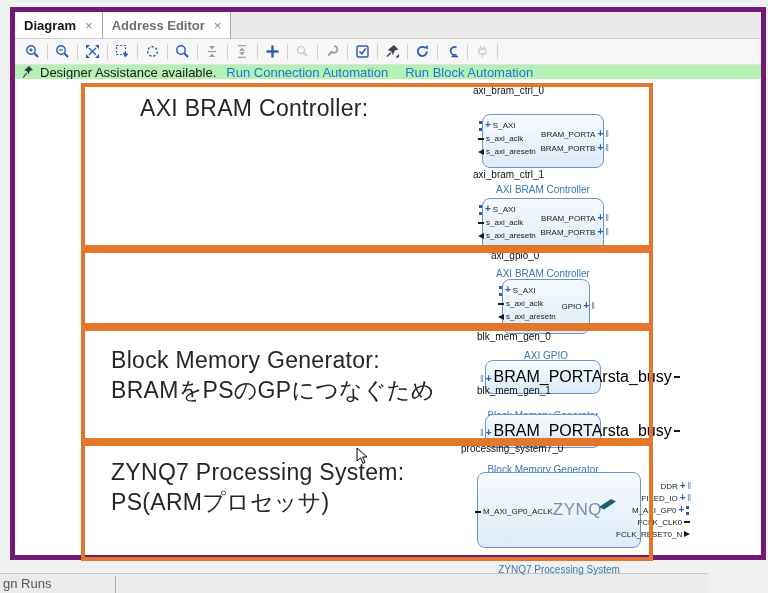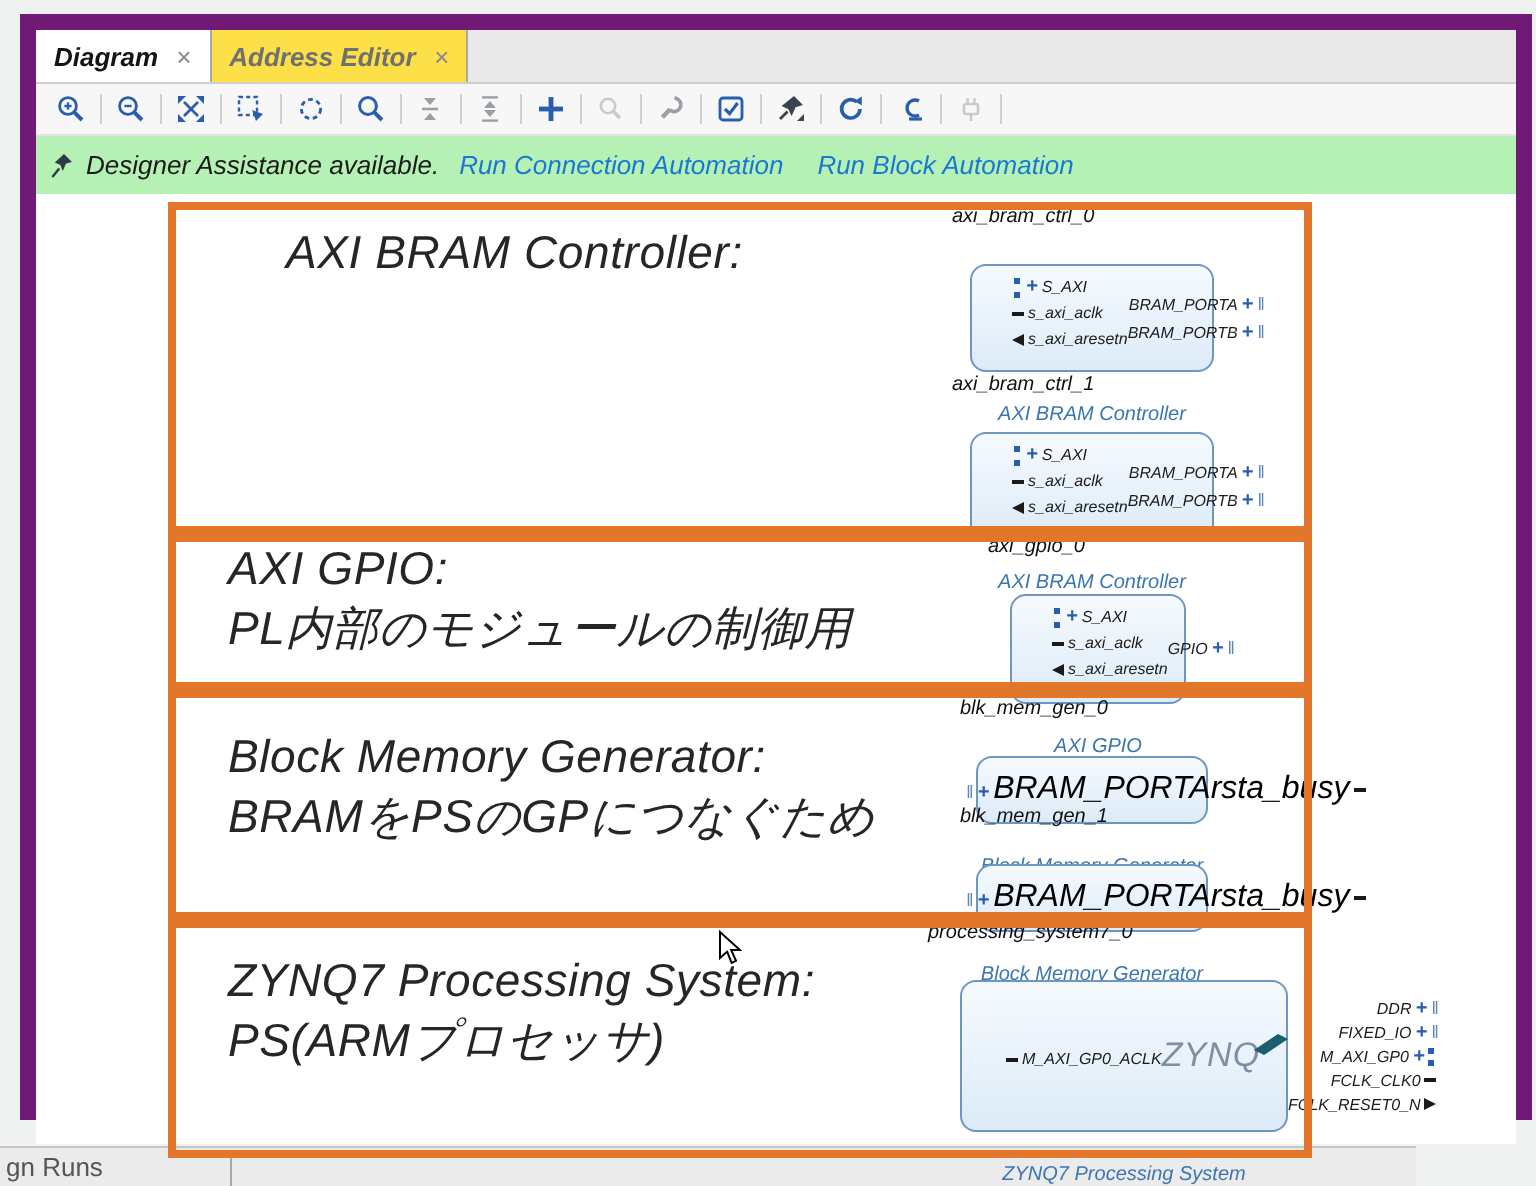--- a/index.html
+++ b/index.html
@@ -1,50 +1,50 @@
 <!DOCTYPE html>
 <html><head>
 <meta charset="utf-8">
 <style>
   * { margin:0; padding:0; box-sizing:border-box; }
   html,body { width:768px; height:593px; overflow:hidden;
     font-family:"Liberation Sans", sans-serif; background:#eff1f1; }
   .panel { position:absolute; left:10px; top:7px; width:756px; height:553px;
-    border:8px solid #701a75; background:#fff;font-style:italic; }
+    border:5px solid #701a75; background:#fff; }
   
   .tabbar { height:27px; background:#e9e9e9; display:flex; align-items:stretch;
     border-bottom:1px solid #cfcfcf; }
   .tab { display:flex; align-items:center; padding:0 9px; font-size:13px; font-weight:bold;
     border-right:1px solid #a8a8a8; gap:9px; cursor:default; }
   .tab.active { background:#ffffff; color:#141414; }
-  .tab.inactive { background:#fde047; color:#707070; }
+  .tab.inactive { background:#ffffff; color:#707070; }
   .tclose::before { content:"×"; font-weight:normal; font-size:13px; color:#8a8a8a; }
   
   .toolbar { height:26px; background:#f7f7f7; display:flex; align-items:center;
     padding-left:5px; border-bottom:1px solid #e2e2e2; }
   .tbtn { width:25px; height:22px; display:flex; align-items:center; justify-content:center; }
   .tbtn svg { display:block; }
   .tsep { width:1px; height:15px; background:#d0d0d0; margin:0 2px; }
   
-  .assist { height:29px; background:#b5f1b5; display:flex; align-items:center;
+  .assist { height:14px; background:#b5f1b5; display:flex; align-items:center;
     font-size:13px; padding-left:7px; }
   .amsg { color:#1b1b1b; margin:0 10px 0 6px; }
   .alink { color:#1a78d2; margin-right:17px; cursor:pointer; text-decoration:none; }
   
   .canvas { position:relative; height:475px; background:#ffffff; overflow:visible; }
   .hlbox { position:absolute; left:66px; width:572px; border:4px solid #e2772c; z-index:5; }
   .note { position:absolute; left:96px; font-size:23px; line-height:30px; color:#262626;
     z-index:3; letter-spacing:0.3px; white-space:nowrap; }
   
   .bgroup { position:absolute; z-index:2; }
   .btitle { text-align:left; font-size:10px; color:#101010; white-space:nowrap; margin-bottom:18px; }
   .blabel { text-align:center; font-size:10px; color:#3b76b0; white-space:nowrap; margin-top:16px; }
   .bbox { background:linear-gradient(#f6fafe,#dcebf8); border:1px solid #6e96c4;
     border-radius:8px; display:flex; padding:3px 5px; margin:0 auto; position:relative; }
-  .pcol { display:flex; flex-direction:column; font-size:8px; color:#1a1a1a;margin-left:25px; }
+  .pcol { display:flex; flex-direction:column; font-size:8px; color:#1a1a1a; }
   .pcol.left  { align-items:flex-start; gap:4px; padding-top:3px; }
   .pcol.right { margin-left:auto; align-items:flex-end; justify-content:center; gap:5px; }
   .pcol.center{ justify-content:center; }
   .prow { display:flex; align-items:center; gap:2px; white-space:nowrap; height:9px; }
   .plus::before { content:"+"; color:#2a5db0; font-weight:bold; font-size:10px; line-height:8px; }
   .conn::before { content:"‖"; color:#5b87b8; font-size:9px; line-height:8px; }
   .conn.r { margin-right:-11px; }
   .conn.l { margin-left:-11px; }
   .ifstub  { width:4px; height:10px; border-left:3px dotted #2a5db0; margin-left:-9px; }
   .ifconn  { width:4px; height:9px;  border-left:3px dotted #2a5db0; margin-right:-10px; }
@@ -220,24 +220,20 @@
   <div class="canvas">
 
     <div class="hlbox" style="top:4px;   height:166px;"></div>
     <div class="hlbox" style="top:170px; height:78px;"></div>
     <div class="hlbox" style="top:248px; height:115px;"></div>
     <div class="hlbox" style="top:363px; height:119px;"></div>
 
     <div class="note" style="top:14px;margin-left:29px;">
       <div>AXI BRAM Controller:</div>
     </div>
-    <div class="note" style="top:172px;">
-      <div>AXI GPIO:</div>
-      <div>PL内部のモジュールの制御用</div>
-    </div>
     <div class="note" style="top:266px;">
       <div>Block Memory Generator:</div>
       <div>BRAMをPSのGPにつなぐため</div>
     </div>
     <div class="note" style="top:378px;">
       <div>ZYNQ7 Processing System:</div>
       <div>PS(ARMプロセッサ)</div>
     </div>
 
     <div class="bgroup" style="left:458px; top:6px; width:140px;">

